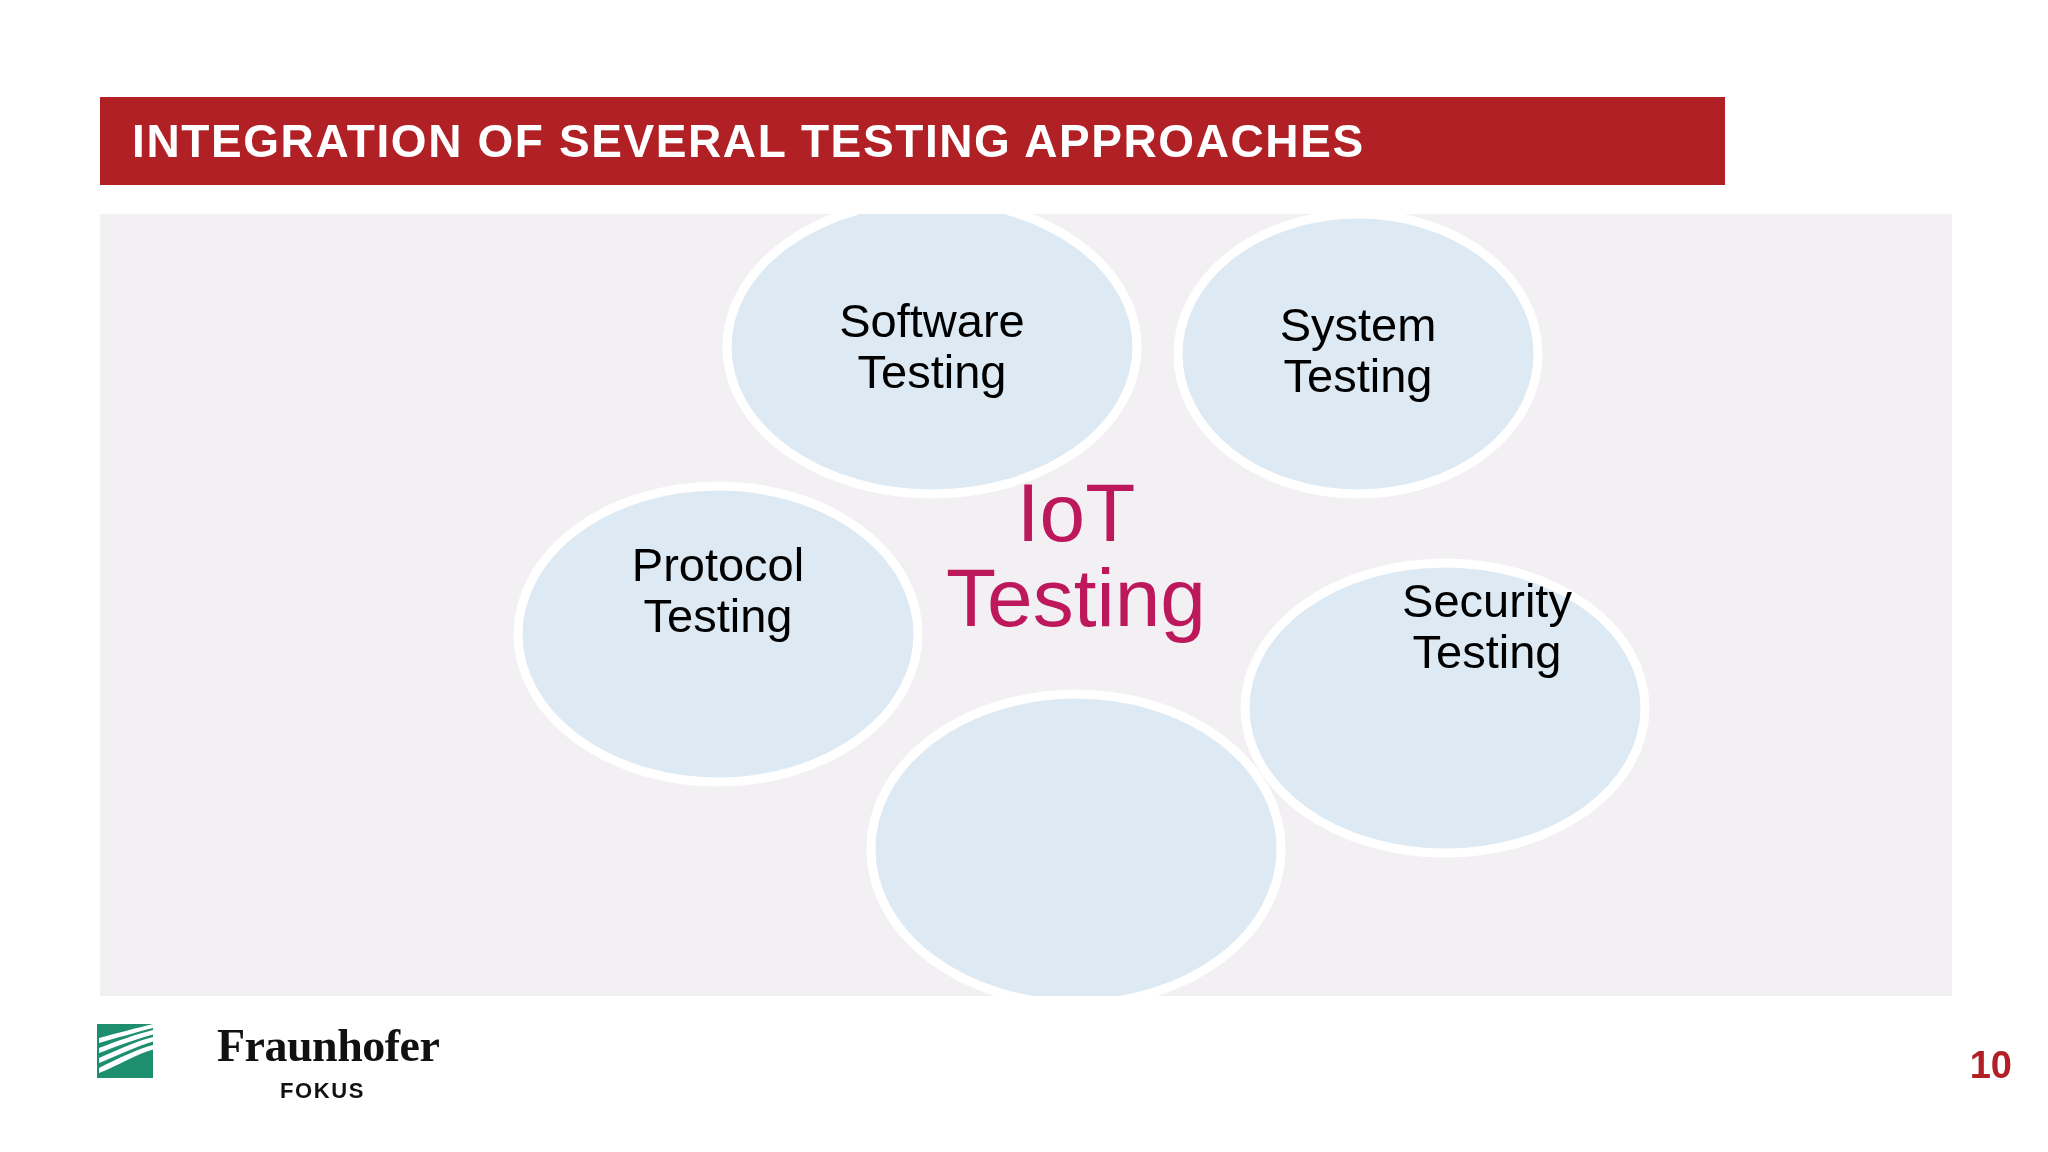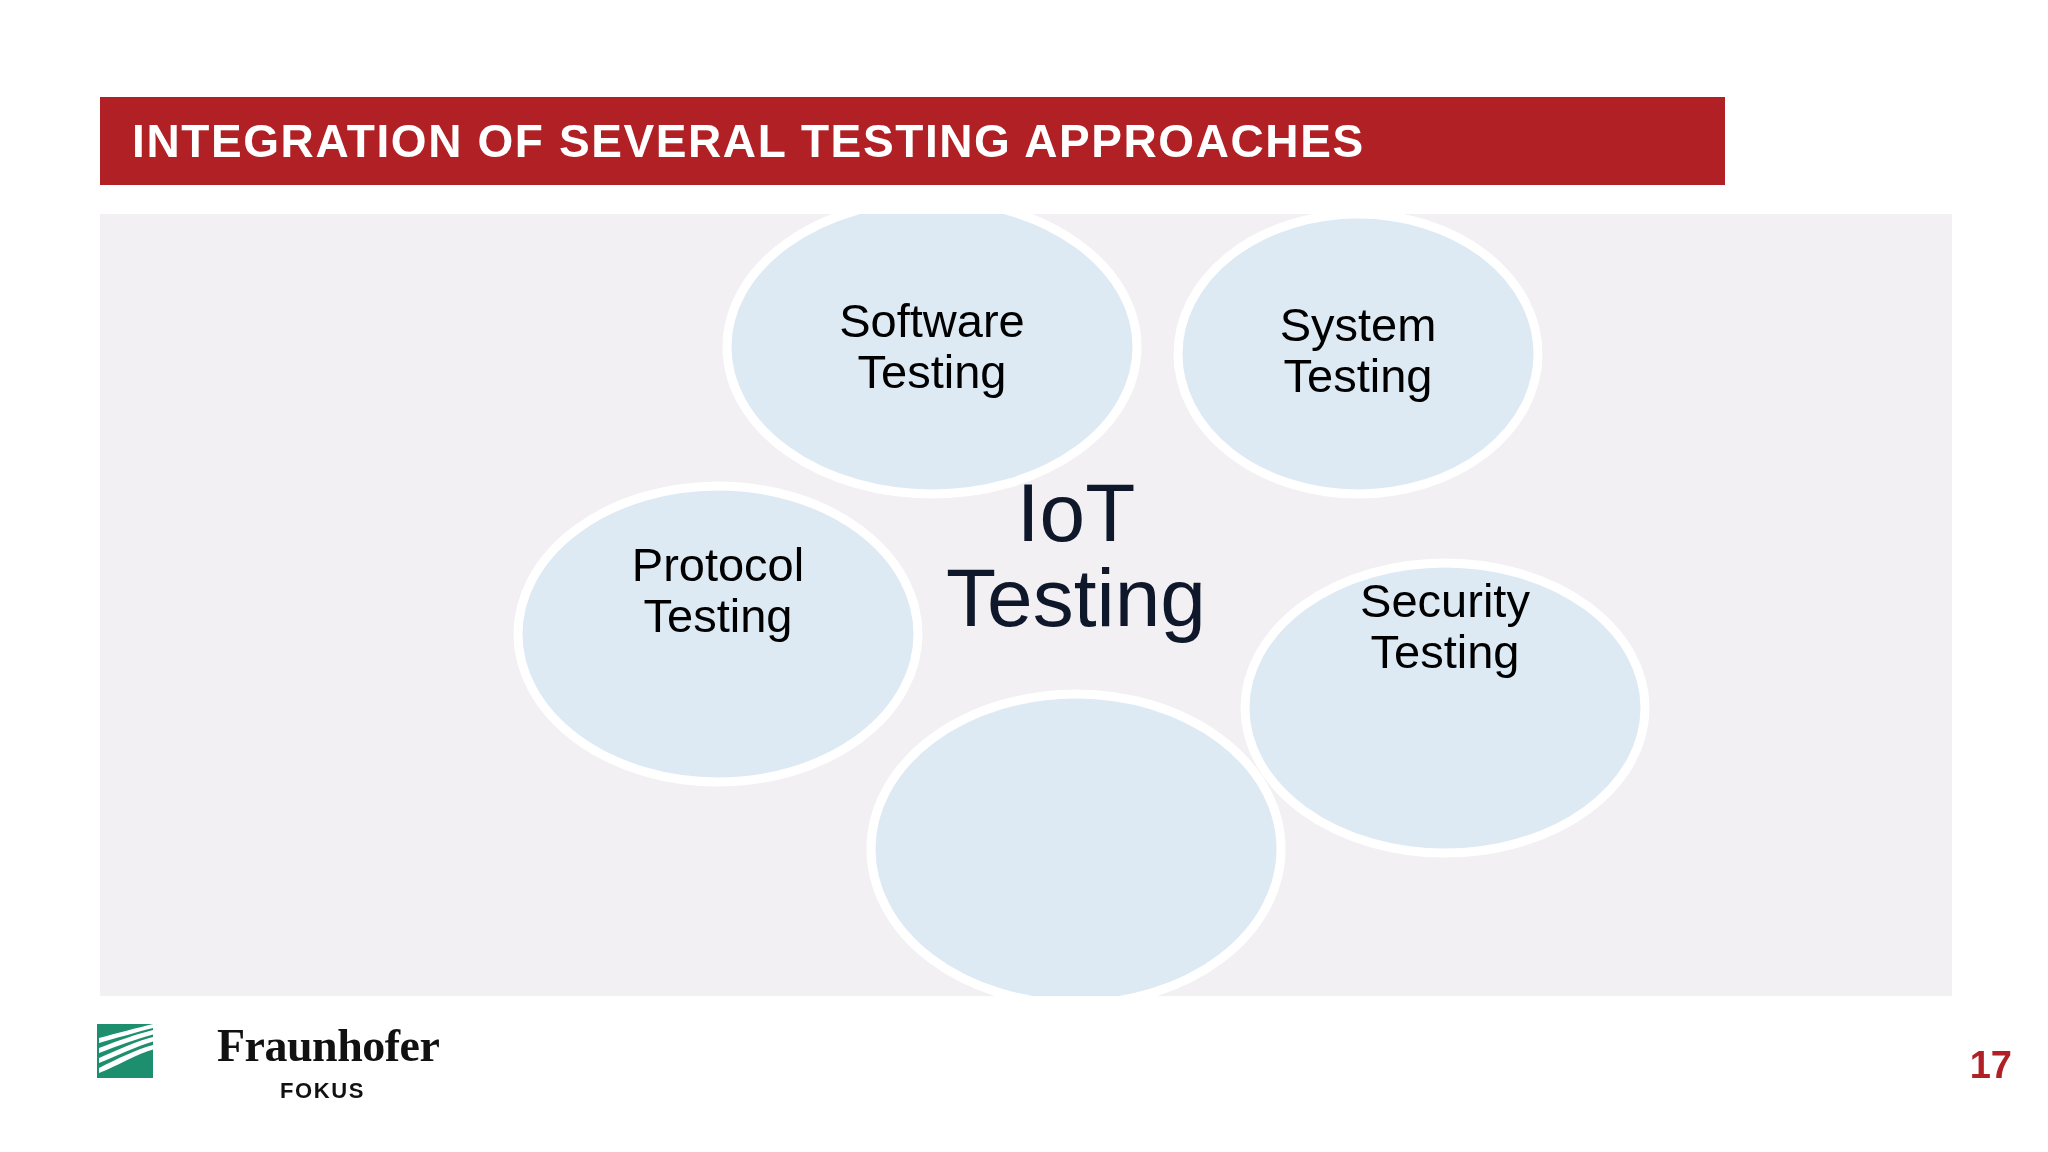--- a/index.html
+++ b/index.html
@@ -79,21 +79,21 @@
     color: #000000;
     font-family: "Liberation Sans", sans-serif;
     font-size: 47px;
     line-height: 1.08;
     white-space: pre;
     pointer-events: none;
   }
   .center-label {
     position: absolute;
     text-align: center;
-    color: #0f172a;
+    color: #be185d;
     font-family: "Liberation Sans", sans-serif;
     font-size: 82px;
     line-height: 1.04;
     white-space: pre;
     pointer-events: none;
   }
 
   
   #footer-logo {
     position: absolute;
@@ -173,35 +173,35 @@
         <ellipse cx="976" cy="635" rx="205" ry="155" fill="#dbe9f4" fill-opacity="0.92" stroke="#ffffff" stroke-width="9"></ellipse>
       </g>
     </svg>
 
     <div class="node-label" style="left:632px; top:82px; width:400px;"><span>Software</span><br><span>Testing</span></div>
 
     <div class="node-label" style="left:1058px; top:86px; width:400px;"><span>System</span><br><span>Testing</span></div>
 
     <div class="node-label" style="left:448px; top:326px; width:340px;"><span>Protocol</span><br><span>Testing</span></div>
 
-    <div class="node-label" style="left:1175px; top:362px; width:340px;"><span>Security</span><br><span>Testing</span></div>
+    <div class="node-label" style="left:1217px; top:362px; width:340px;"><span>Security</span><br><span>Testing</span></div>
 
 
     <div class="center-label" style="left:726px; top:256px; width:500px;"><span>IoT</span><br><span>Testing</span></div>
   </div>
 
   <div id="footer-logo">
     <svg id="logo-mark" viewBox="0 0 56 54" xmlns="http://www.w3.org/2000/svg">
       <rect x="0" y="0" width="56" height="54" fill="#1d8f6e"></rect>
       <g fill="#ffffff">
         <path d="M2,14 C20,9 40,4 56,0 L56,4 C40,8 20,14 2,19 Z"></path>
         <path d="M2,24 C20,17 40,10 56,6 L56,10.5 C40,15 20,22 2,29 Z"></path>
         <path d="M2,34 C20,26 40,17 56,13 L56,17.5 C40,22 20,32 2,39 Z"></path>
         <path d="M2,44 C20,35 40,25 56,21 L56,25.5 C40,30 20,42 2,49 Z"></path>
       </g>
     </svg>
     <div id="logo-wordmark">Fraunhofer</div>
     <div id="logo-subbrand">FOKUS</div>
   </div>
 
-  <div id="page-number">17</div>
+  <div id="page-number">10</div>
 
 </div>
 
 </body></html>

